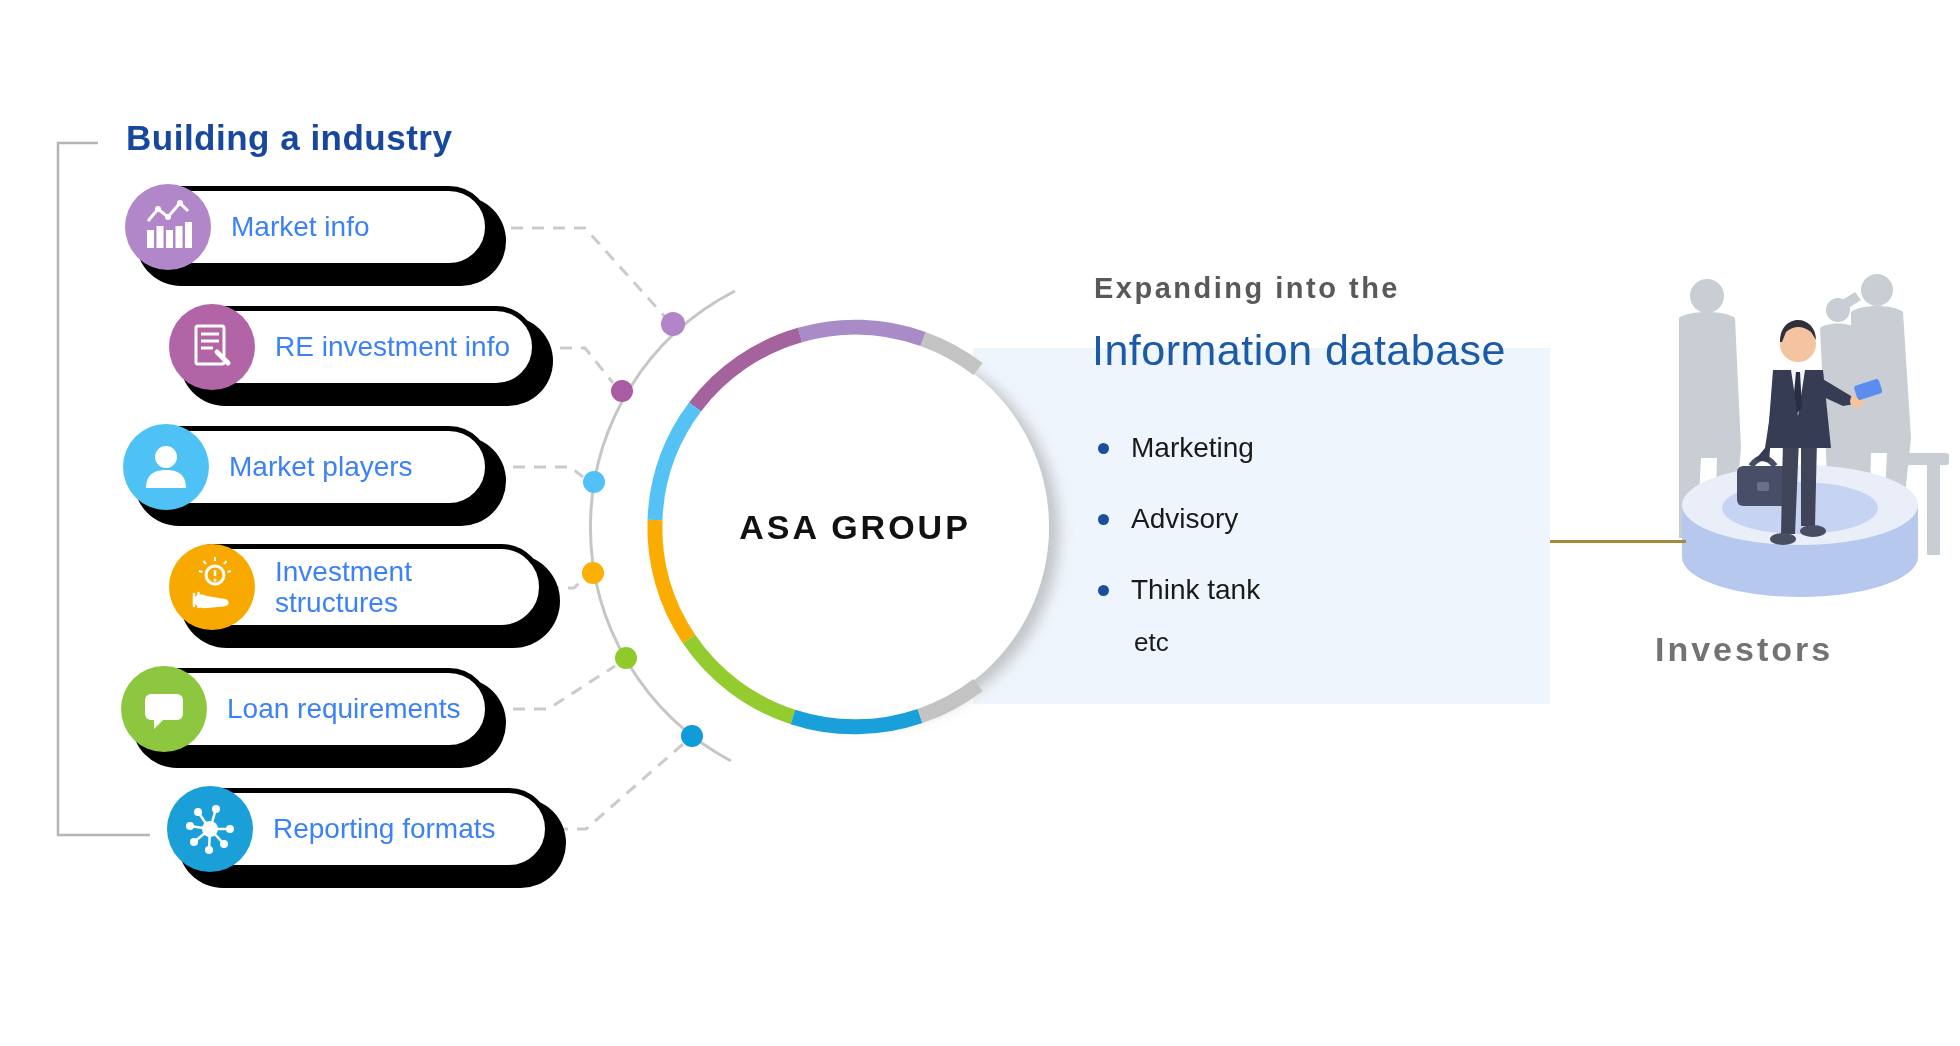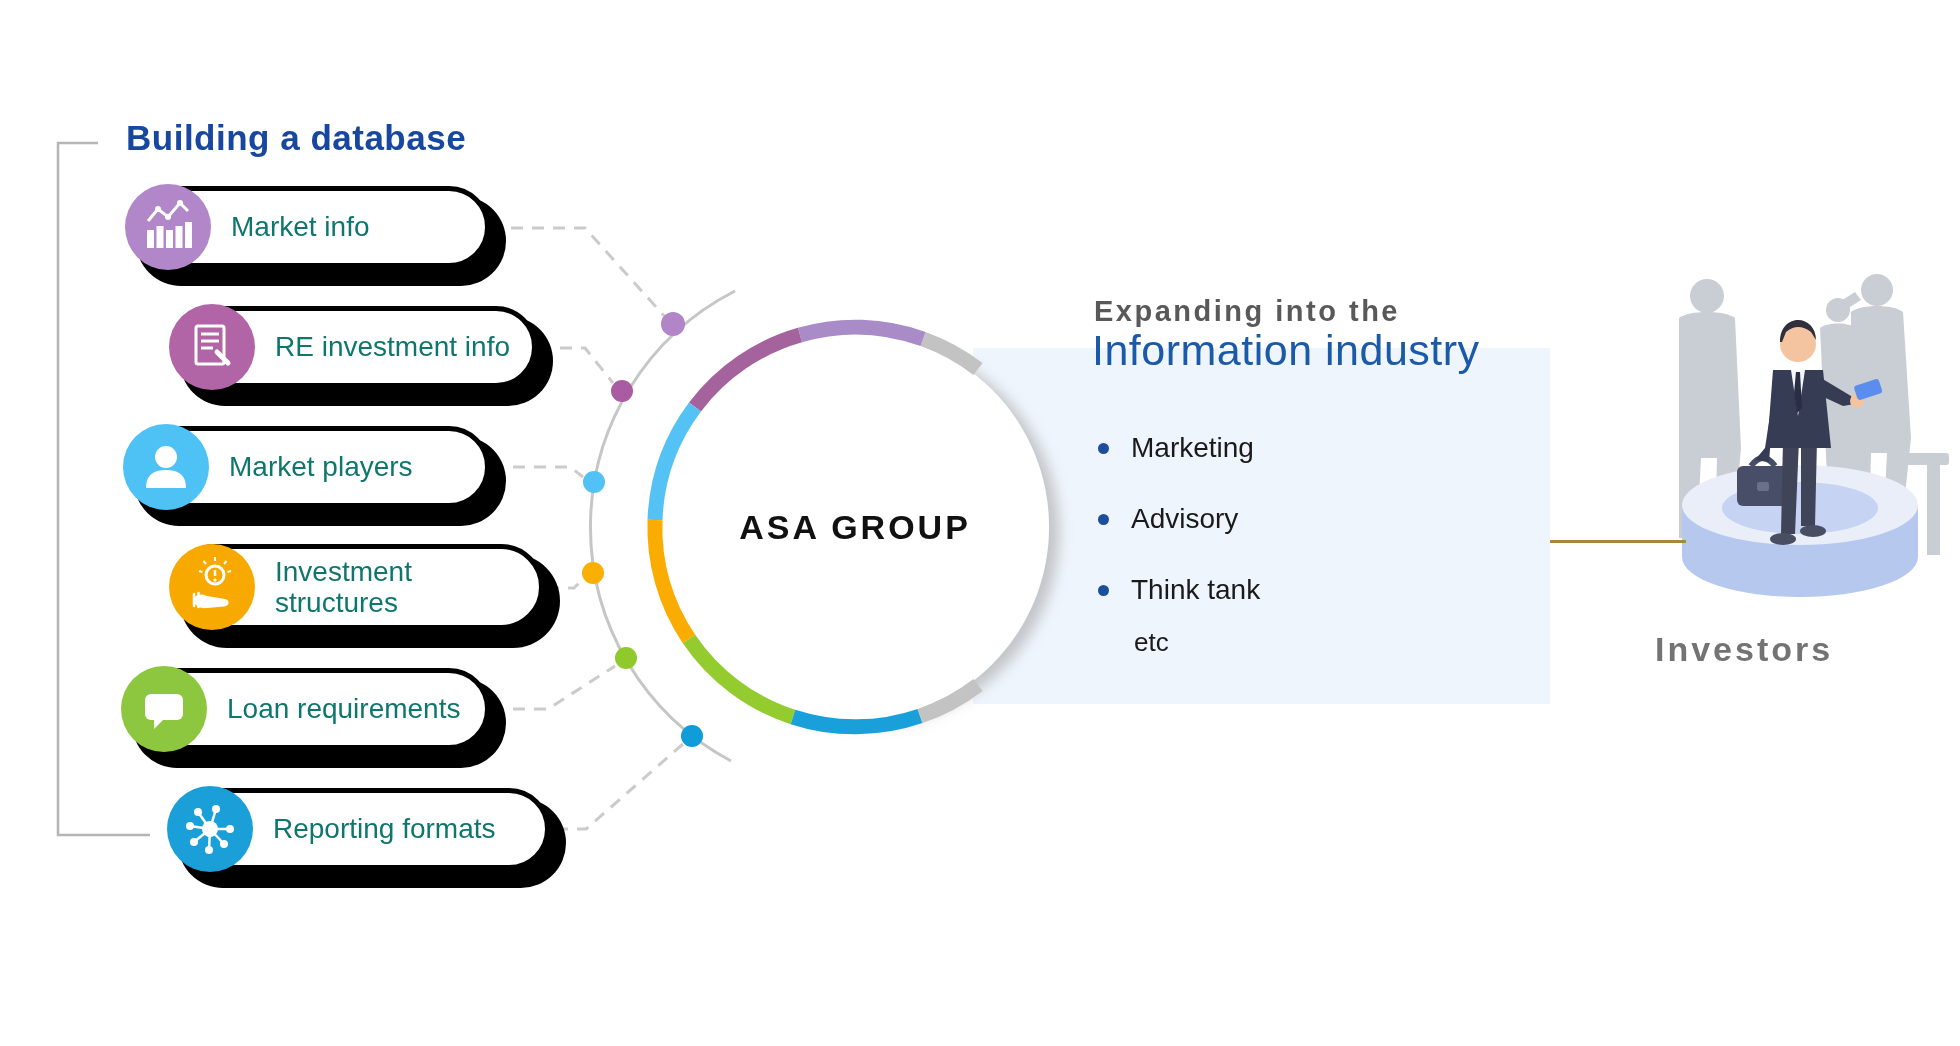--- a/index.html
+++ b/index.html
@@ -8,31 +8,31 @@
   .stage { position:relative; width:1960px; height:1046px; background:#fff; }
 
   
   .db-title { position:absolute; left:126px; top:118px; font-size:35px; font-weight:bold;
               color:#17479E; letter-spacing:0.5px; }
 
   .pill { position:absolute; background:#fff; border:5px solid #000; border-radius:999px;
           box-shadow:12px 14px 0 4px #000; display:flex; align-items:center; z-index:6; }
   .pill .icon-wrap { position:absolute; left:-8px; top:50%; transform:translateY(-50%);
                      width:86px; height:86px; }
-  .pill .pill-label { padding-left:98px; font-size:28px; color:#0f766e; line-height:1.12;
+  .pill .pill-label { padding-left:98px; font-size:28px; color:#3b82f6; line-height:1.12;
                       padding-right:14px; }
 
   
   .panel { position:absolute; left:973px; top:348px; width:577px; height:356px;
            background:#EFF5FC; z-index:1; }
   .diagram-svg { position:absolute; left:0; top:0; z-index:3; }
   .center-label { position:absolute; left:705px; top:508px; width:300px; text-align:center;
                   font-size:34px; font-weight:600; letter-spacing:3px; color:#111; z-index:4; }
 
-  .head-small { position:absolute; left:1094px; top:295px; font-size:29px; font-weight:bold;
+  .head-small { position:absolute; left:1094px; top:272px; font-size:29px; font-weight:bold;
                 color:#595959; letter-spacing:2.5px; z-index:4;text-align:center; }
   .head-large { position:absolute; left:1092px; top:326px; font-size:43px; font-weight:500;
                 color:#1A5AA8; letter-spacing:0.5px; z-index:4; }
 
   .bullet-list { position:absolute; left:1098px; top:430px; z-index:4; }
   .bullet-row { display:flex; align-items:center; height:36px; margin-bottom:35px; }
   .bullet-dot { width:11px; height:11px; border-radius:50%; background:#1A4F9C;
                 margin-right:22px; flex:none; }
   .bullet-text { font-size:28px; color:#1a1a1a; }
   .bullet-suffix { margin-left:36px; font-size:26px; color:#1a1a1a; height:30px;
@@ -45,21 +45,21 @@
   .investors-label { position:absolute; left:1655px; top:630px; width:290px; 
                      font-size:34px; font-weight:bold; letter-spacing:3px; color:#737373; z-index:4; }
 </style>
 </head>
 <body>
 
 <div class="stage">
 
   <div class="panel"></div>
 
-  <div class="db-title">Building a database</div>
+  <div class="db-title">Building a industry</div>
 
   <svg class="diagram-svg" width="1960" height="1046" viewBox="0 0 1960 1046">
     <defs>
       <filter id="circShadow" x="-20%" y="-20%" width="150%" height="150%">
         <feDropShadow dx="10" dy="5" stdDeviation="7" flood-color="#8a8a8a" flood-opacity="0.45"></feDropShadow>
       </filter>
     </defs>
 
     <g stroke="#B5B5B5" stroke-width="2.5" fill="none">
       <polyline points="98,143 58,143 58,835 150,835"></polyline>
@@ -207,21 +207,21 @@
             <circle cx="23" cy="40" r="4"></circle>
             <circle cx="31" cy="26" r="4"></circle>
           <circle cx="49" cy="23" r="4"></circle>
         </g>
       </svg>
     </span>
     <span class="pill-label">Reporting formats</span>
   </div>
 
   <div class="head-small">Expanding into the</div>
-  <div class="head-large">Information industry</div>
+  <div class="head-large">Information database</div>
 
   <div class="bullet-list">
     <div class="bullet-row">
       <span class="bullet-dot"></span>
       <span class="bullet-text">Marketing</span>
     </div>
     <div class="bullet-row">
       <span class="bullet-dot"></span>
       <span class="bullet-text">Advisory</span>
     </div>

